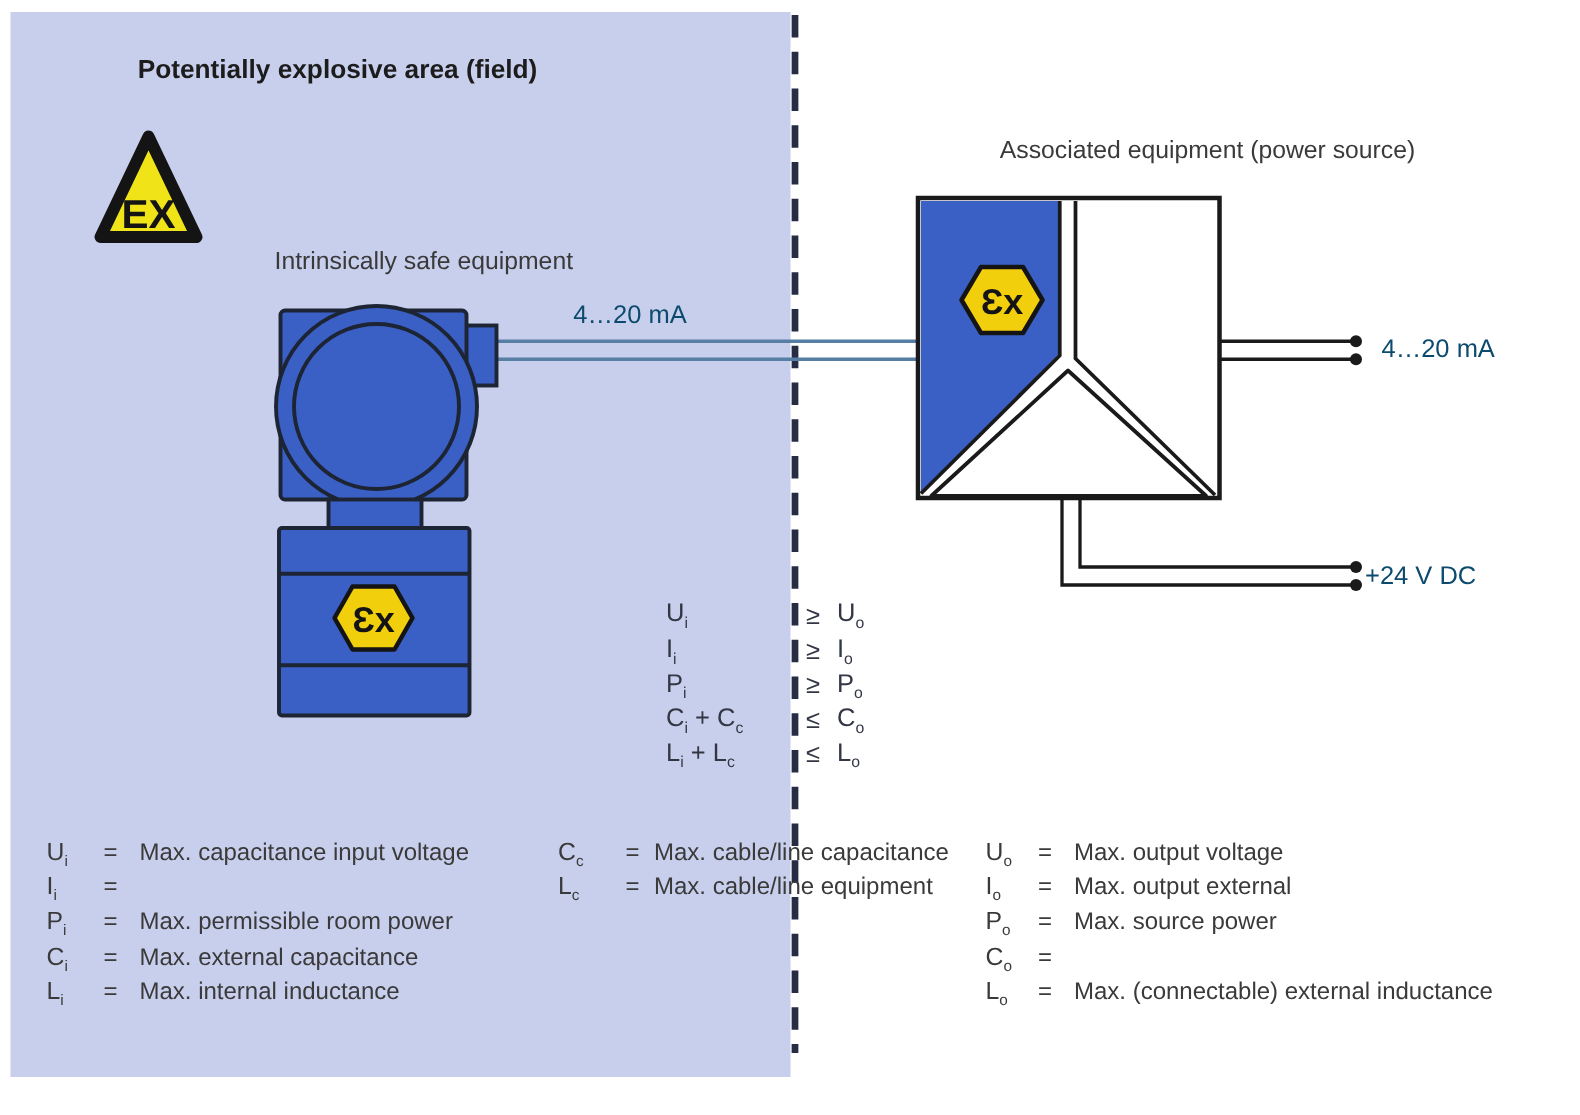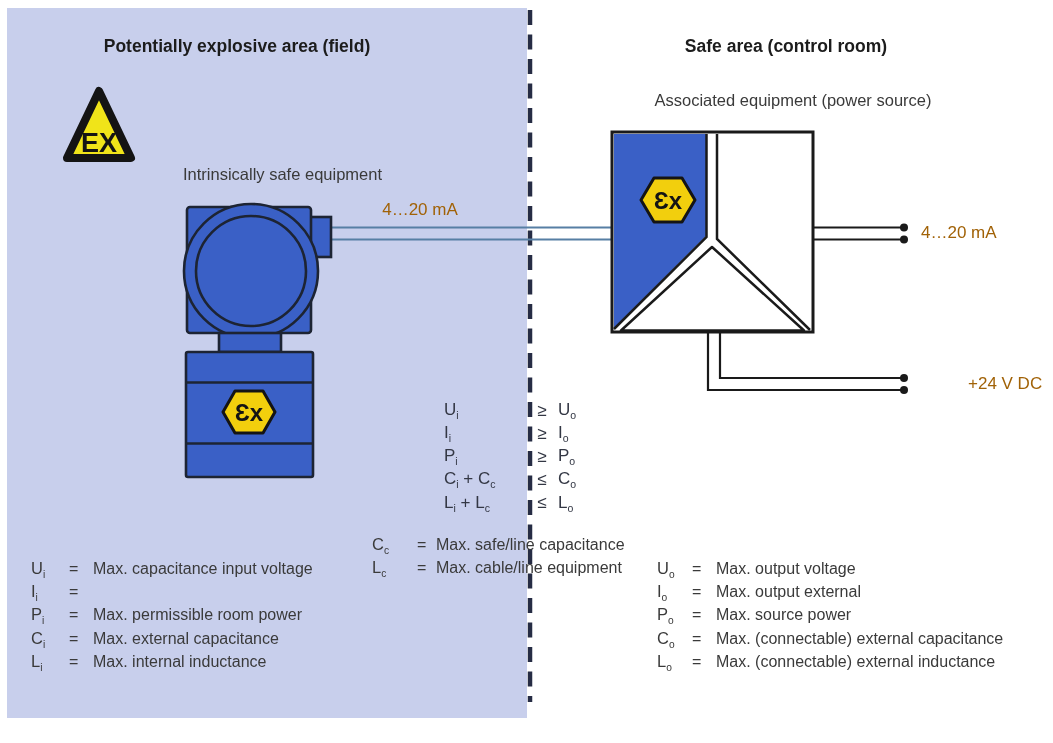--- a/index.html
+++ b/index.html
@@ -2,41 +2,41 @@
 <html><head>
 <meta charset="utf-8">
 <style>
   html,body { margin:0; padding:0; background:#ffffff; }
   .canvas { position:relative; width:1053px; height:743px; background:#ffffff;
             font-family:"Liberation Sans", sans-serif; overflow:hidden; }
   .abs { position:absolute; }
   .hazard-bg { left:7px; top:8px; width:520px; height:710px; background:#c8cfec; }
   svg.layer { left:0; top:0; width:1053px; height:743px; }
   .title { font-weight:bold; font-size:17.5px; color:#1c1c1c; text-align:center; }
-  .hazard-title { left:7px; top:36px; width:436px;padding-left:12px; }
+  .hazard-title { left:7px; top:36px; width:436px; }
   .safe-title { left:530px; top:36px; width:512px; }
   .label { font-size:16.5px; color:#3a3a3a; }
-  .assoc-label { left:548px; top:91px; width:490px; text-align:center; }
+  .assoc-label { left:560px; top:91px; width:490px; text-align:center; }
   .intr-label { left:183px; top:165px; }
-  .wire-label { font-size:17px; color:#a16207; }
+  .wire-label { font-size:17px; color:#0c4a6e; }
   .field-wire-label { left:340px; top:200px; width:160px; text-align:center; }
   .out-wire-label { left:921px; top:223px; }
-  .pwr-wire-label { left:968px; top:374px; }
+  .pwr-wire-label { left:910px; top:374px; }
   .formula-block { left:444px; top:399px; }
   .f-row { display:flex; align-items:center; height:23.2px; font-size:17px; color:#333744; }
   .f-lhs { width:82px; white-space:pre; }
   .f-op  { width:32px; text-align:center; }
   .f-rhs { white-space:pre; }
   .legend { }
   .lg-row { display:flex; align-items:baseline; height:23.2px; font-size:16px; color:#3a3a3a; }
   .lg-sym { font-size:16.5px; white-space:pre; }
   .lg-eq  { }
   .legend-left  { left:31px;  top:559px; }
   .legend-left  .lg-sym { width:38px; } .legend-left .lg-eq { width:24px; }
-  .legend-mid   { left:372px; top:535px; }
+  .legend-mid   { left:372px; top:559px; }
   .legend-mid   .lg-sym { width:45px; } .legend-mid .lg-eq { width:19px; }
   .legend-right { left:657px; top:559px; }
   .legend-right .lg-sym { width:35px; } .legend-right .lg-eq { width:24px; }
   sub { font-size:0.62em; }
 </style>
 </head>
 <body>
 
 <div class="canvas">
 
@@ -92,21 +92,20 @@
 
     <g stroke="#1a1a1a" stroke-width="2.2" fill="none">
       <polyline points="708,332 708,390 901,390"></polyline>
       <polyline points="720,332 720,378 901,378"></polyline>
       <circle cx="904" cy="378" r="4" fill="#1a1a1a" stroke="none"></circle>
       <circle cx="904" cy="390" r="4" fill="#1a1a1a" stroke="none"></circle>
     </g>
   </svg>
 
   <div class="abs title hazard-title">Potentially explosive area (field)</div>
-  <div class="abs title safe-title">Safe area (control room)</div>
 
   <div class="abs label assoc-label">Associated equipment (power source)</div>
   <div class="abs label intr-label">Intrinsically safe equipment</div>
 
   <div class="abs wire-label field-wire-label">4…20 mA</div>
   <div class="abs wire-label out-wire-label">4…20 mA</div>
   <div class="abs wire-label pwr-wire-label">+24 V DC</div>
 
   <div class="abs formula-block">
     <div class="f-row">
@@ -160,21 +159,21 @@
       <span class="lg-sym"><span>L</span><sub>i</sub></span>
       <span class="lg-eq">=</span>
       <span class="lg-txt">Max. internal inductance</span>
     </div>
   </div>
 
   <div class="abs legend legend-mid">
     <div class="lg-row">
       <span class="lg-sym"><span>C</span><sub>c</sub></span>
       <span class="lg-eq">=</span>
-      <span class="lg-txt">Max. safe/line capacitance</span>
+      <span class="lg-txt">Max. cable/line capacitance</span>
     </div>
     <div class="lg-row">
       <span class="lg-sym"><span>L</span><sub>c</sub></span>
       <span class="lg-eq">=</span>
       <span class="lg-txt">Max. cable/line equipment</span>
     </div>
   </div>
 
   <div class="abs legend legend-right">
     <div class="lg-row">
@@ -188,21 +187,20 @@
       <span class="lg-txt">Max. output external</span>
     </div>
     <div class="lg-row">
       <span class="lg-sym"><span>P</span><sub>o</sub></span>
       <span class="lg-eq">=</span>
       <span class="lg-txt">Max. source power</span>
     </div>
     <div class="lg-row">
       <span class="lg-sym"><span>C</span><sub>o</sub></span>
       <span class="lg-eq">=</span>
-      <span class="lg-txt">Max. (connectable) external capacitance</span>
     </div>
     <div class="lg-row">
       <span class="lg-sym"><span>L</span><sub>o</sub></span>
       <span class="lg-eq">=</span>
       <span class="lg-txt">Max. (connectable) external inductance</span>
     </div>
   </div>
 
 </div>
 

